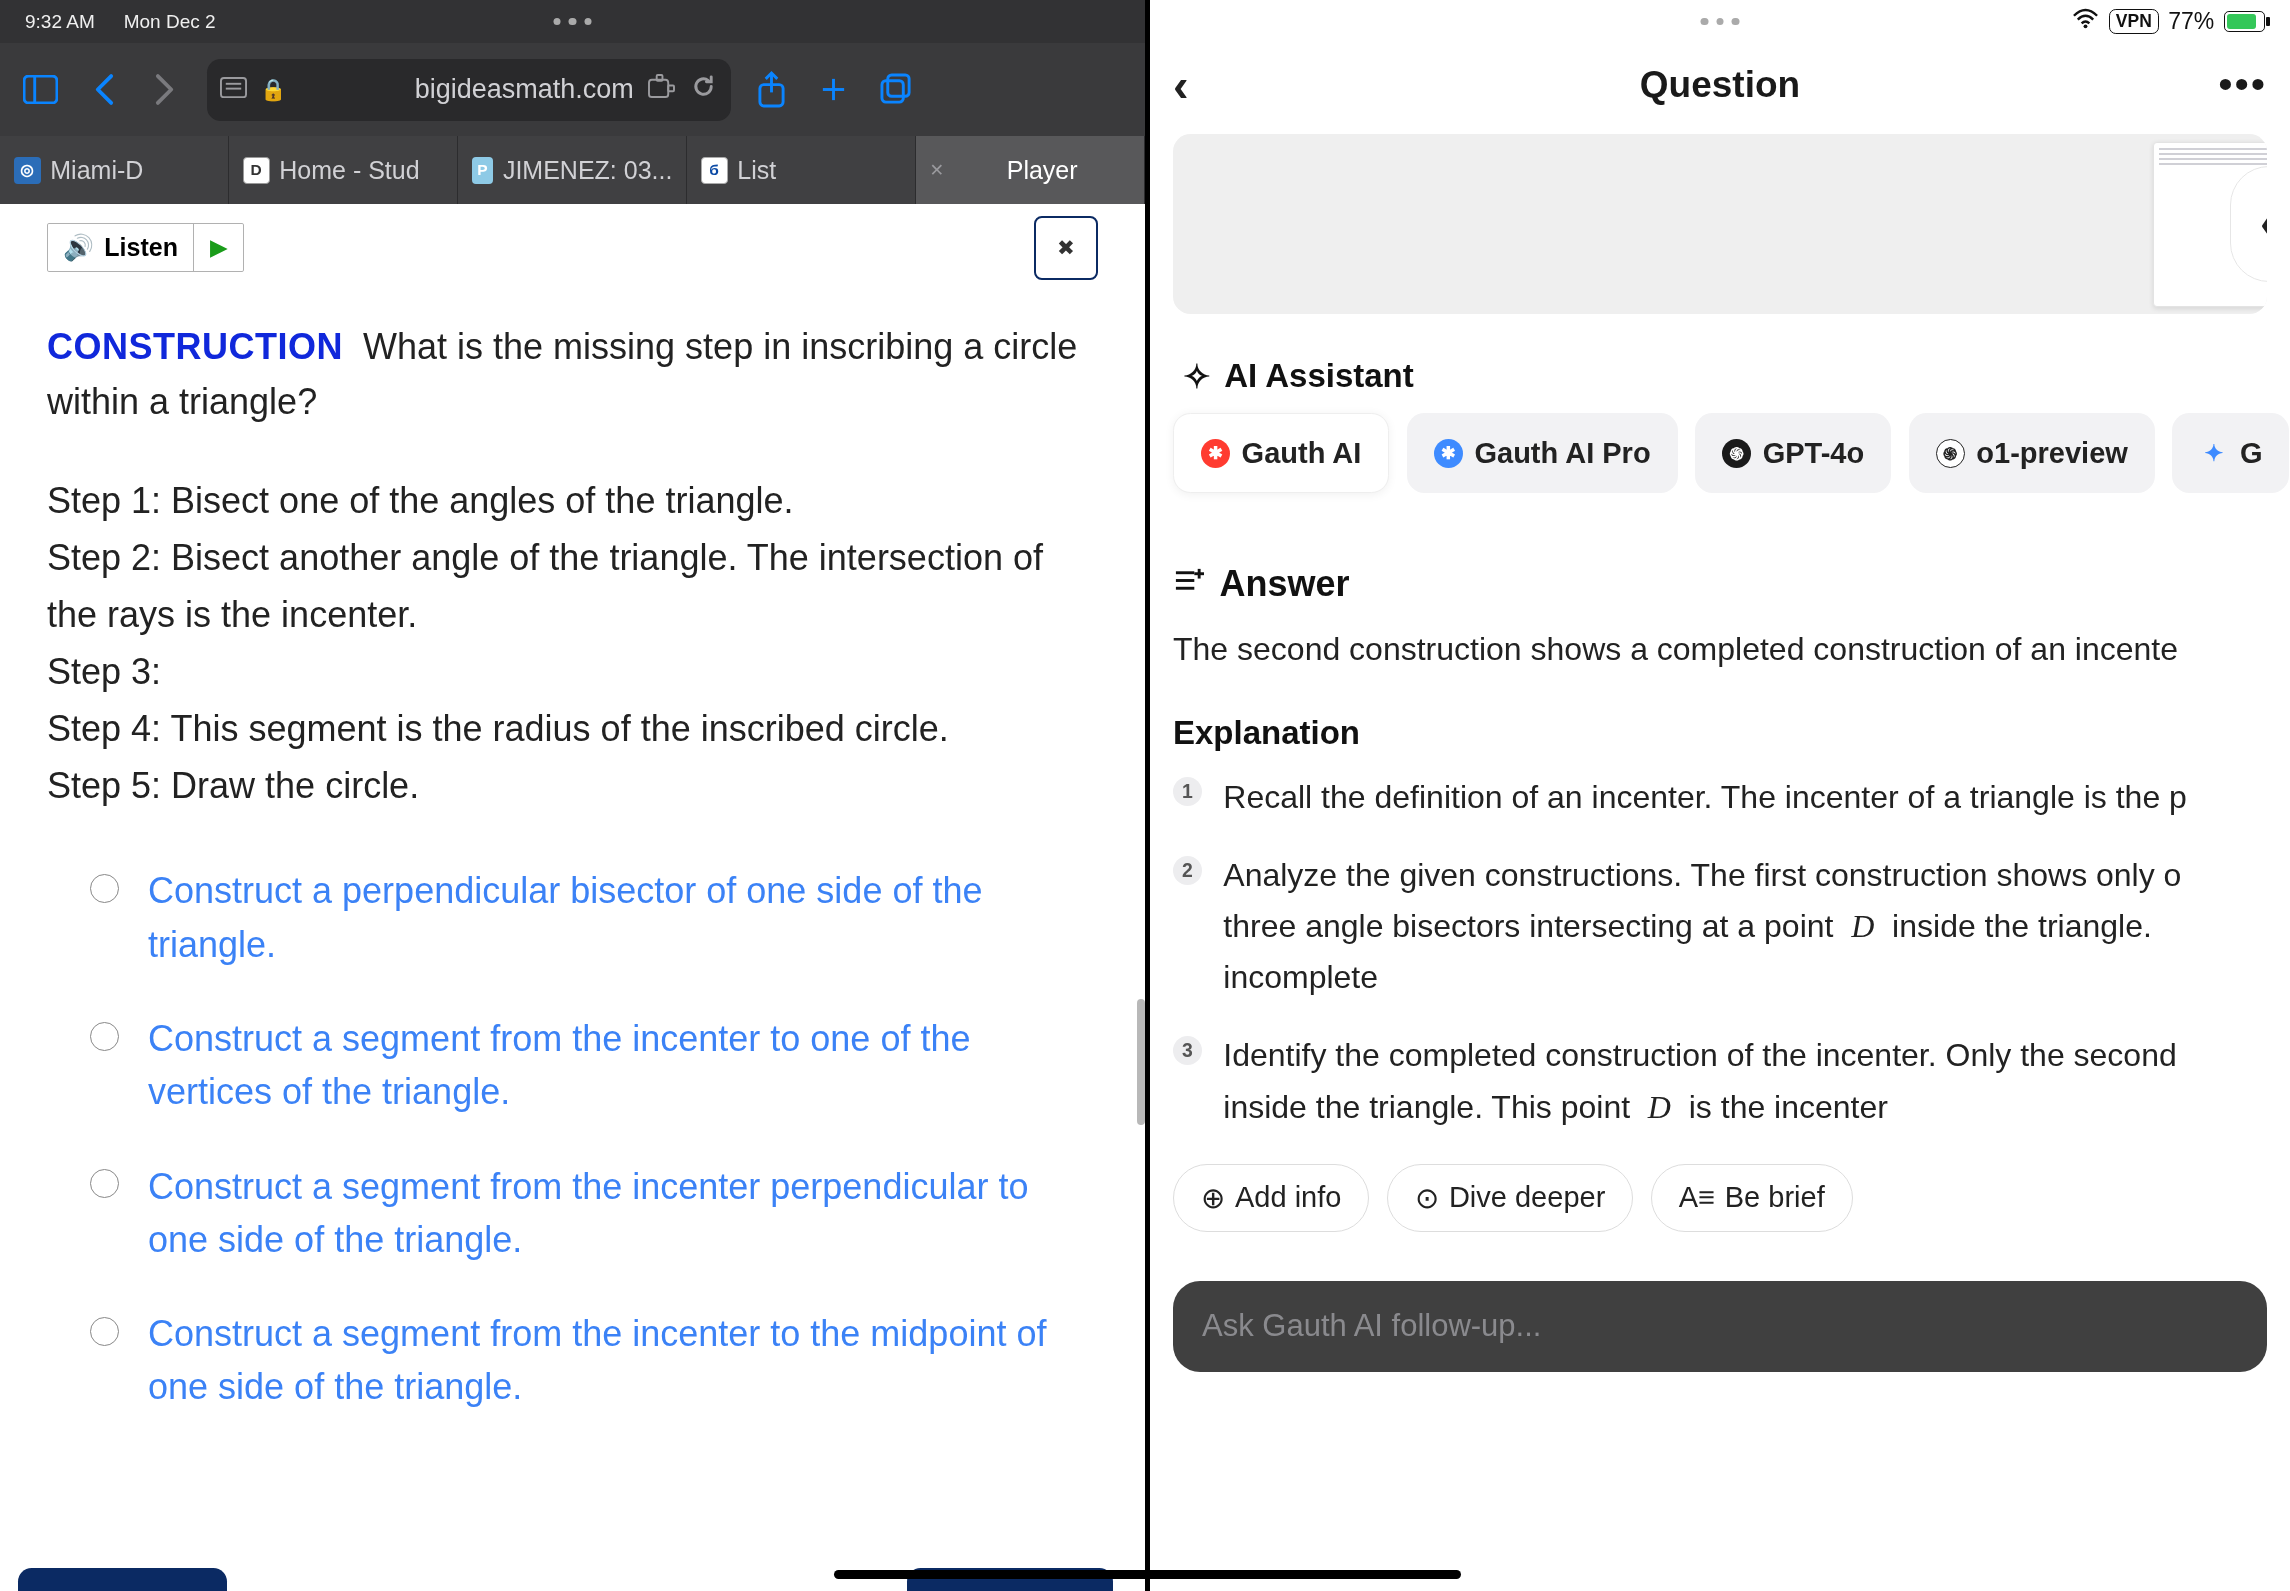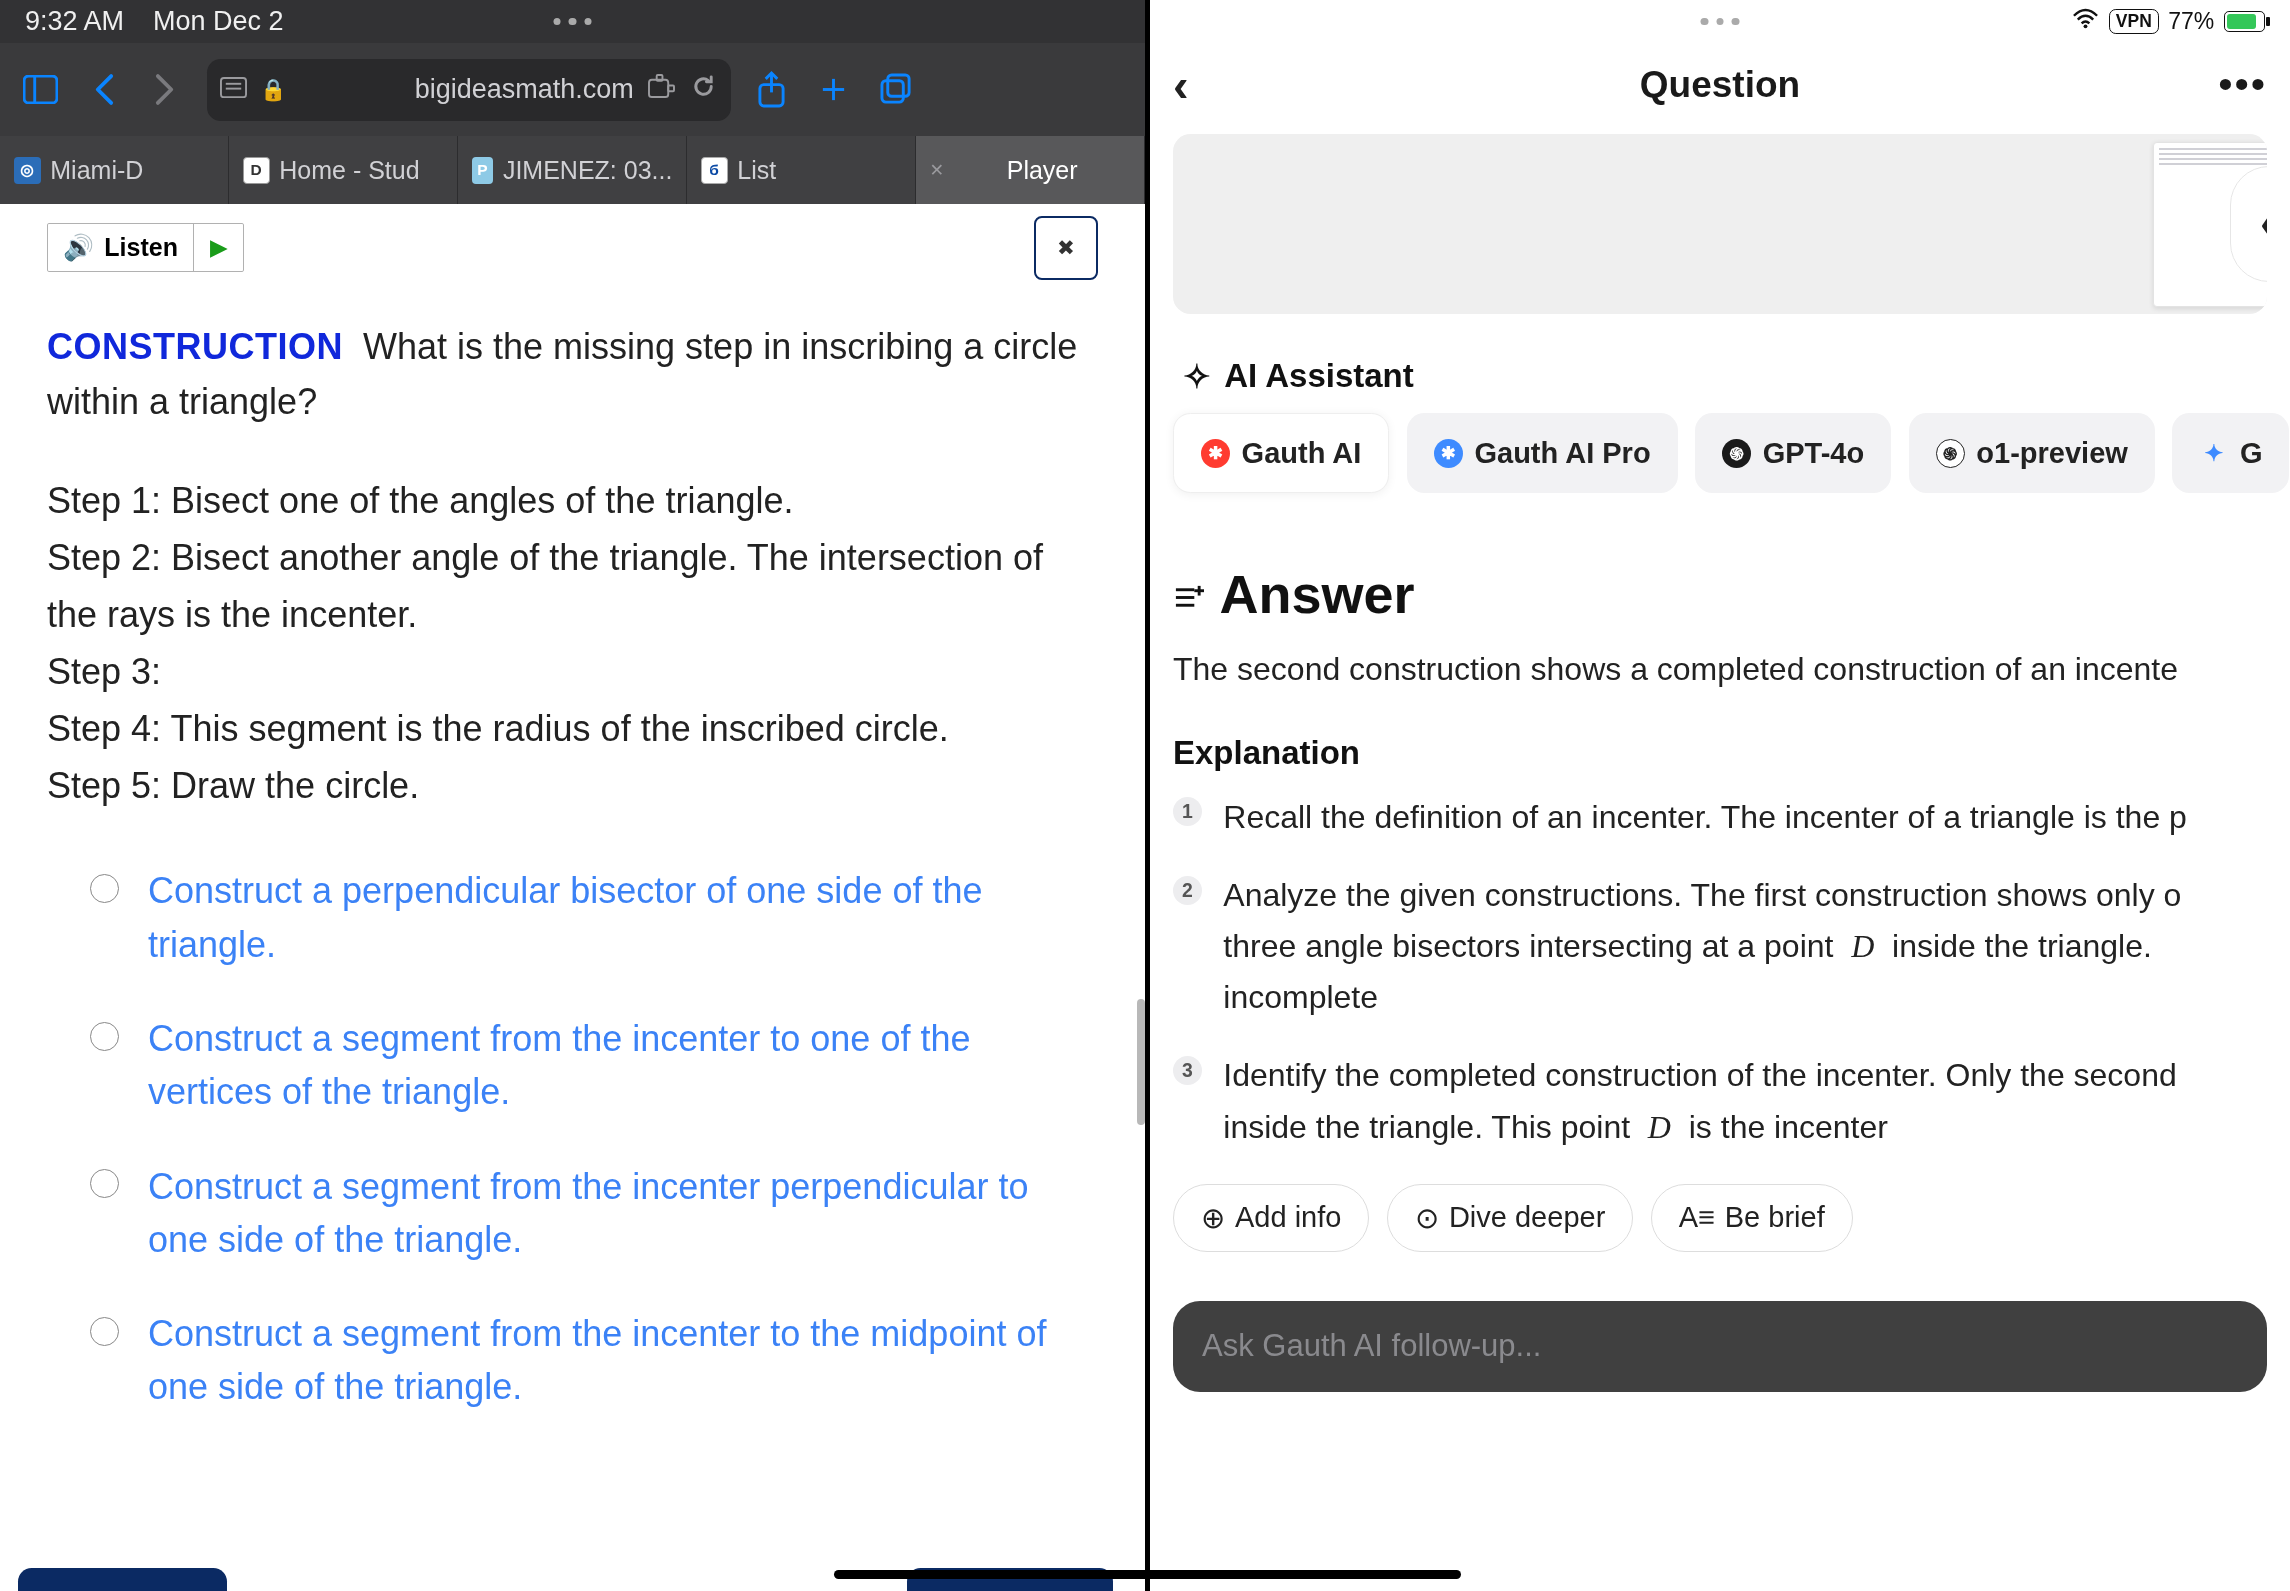--- a/index.html
+++ b/index.html
@@ -26,21 +26,21 @@
 }
 
 
 .status-bar {
   height: 43px;
   background: #323234;
   color: #f0f0f0;
   display: flex;
   align-items: center;
   padding: 0 25px;
-  font-size: 27px;
+  font-size: 19px;
   font-weight: 500;
   text-align: center;
 }
 .status-bar .time { margin-right: 29px; }
 .status-dots-center {
   position: absolute;
   left: 50%;
   transform: translateX(-50%);
   color: #ccc;
   display: flex;
@@ -329,21 +329,21 @@
 }
 .pi-red { background: #ff3b30; }
 .pi-blue { background: #3e8bff; }
 .pi-dark { background: #1a1a1a; }
 .pi-knot { background: #fff; border: 1.9px solid #222; color: #222; }
 .pi-spark { background: transparent; color: #3e8bff; font-size: 23px; }
 
 .answer-head {
   margin: 70px 23px 19.4px 23px;
   display: flex; align-items: center; gap: 15.5px;
-  font-size: 54px; font-weight: 800; color: #111;
+  font-size: 36px; font-weight: 800; color: #111;
 }
 .answer-text {
   margin: 0 23px;
   font-size: 32px; line-height: 1.5; color: #222;
 }
 .explain-head {
   margin: 41px 23px 20px 23px;
   font-size: 33px; font-weight: 700; color: #111;
 }
 .expl-item {

